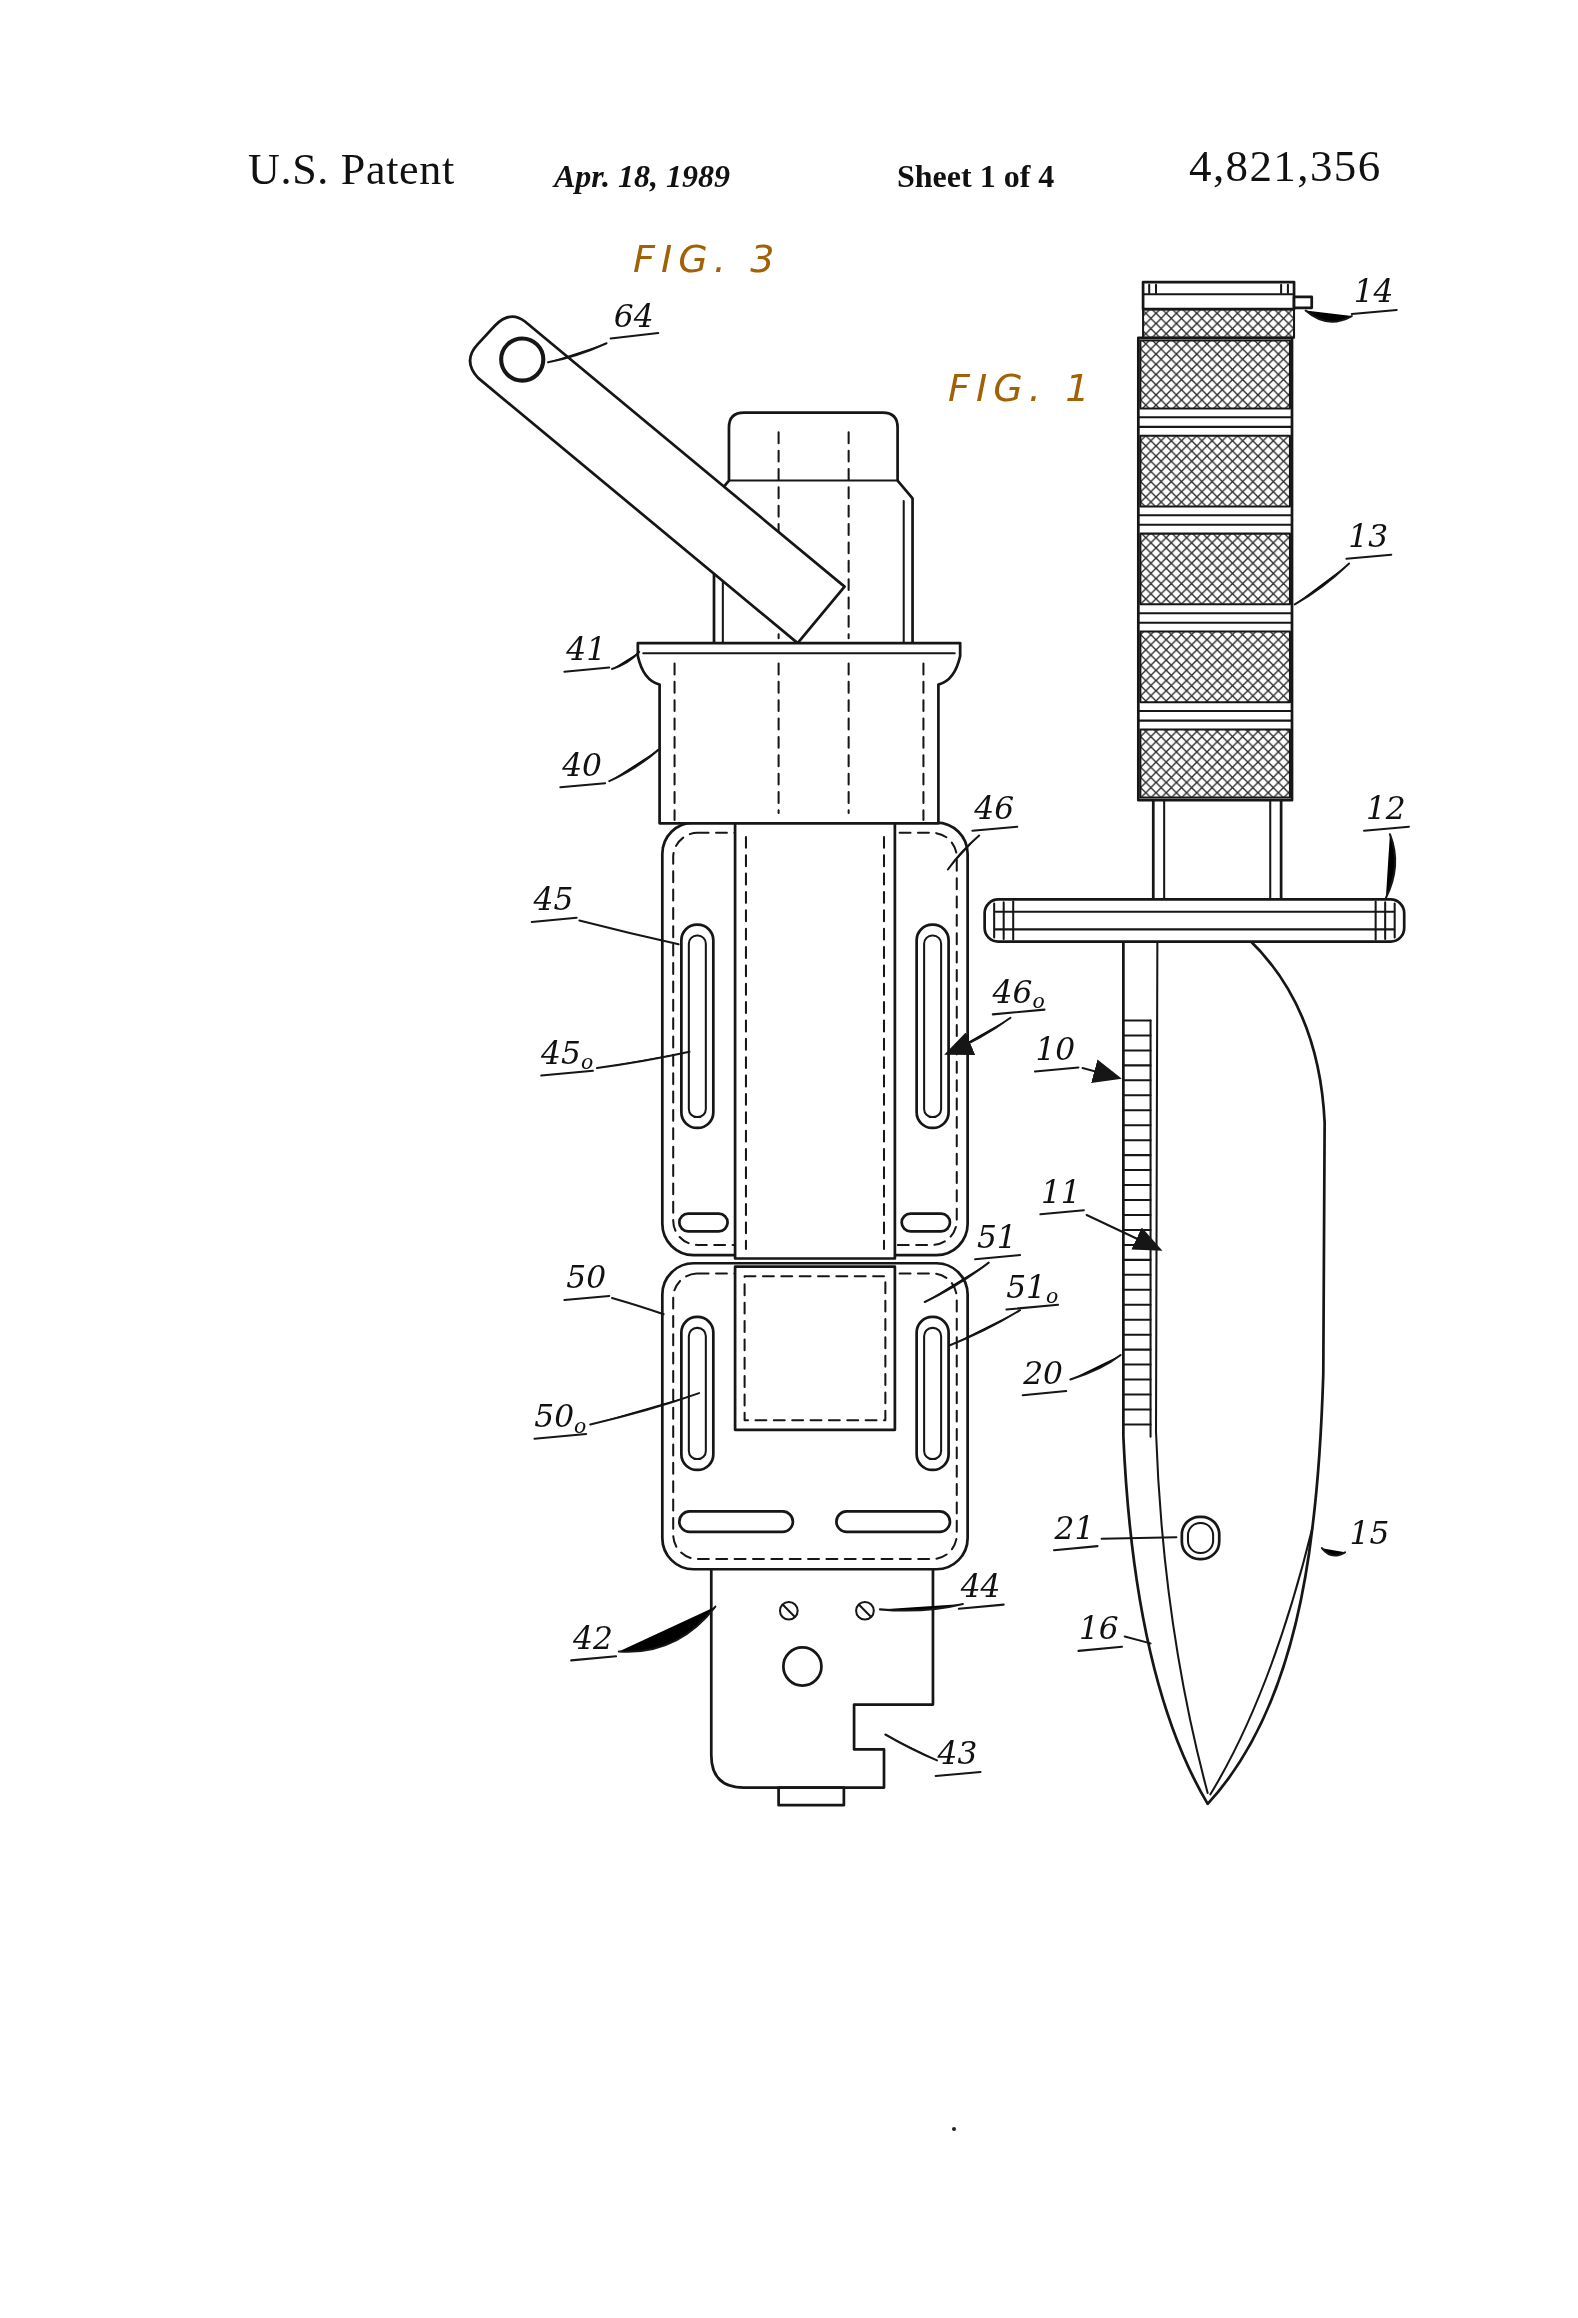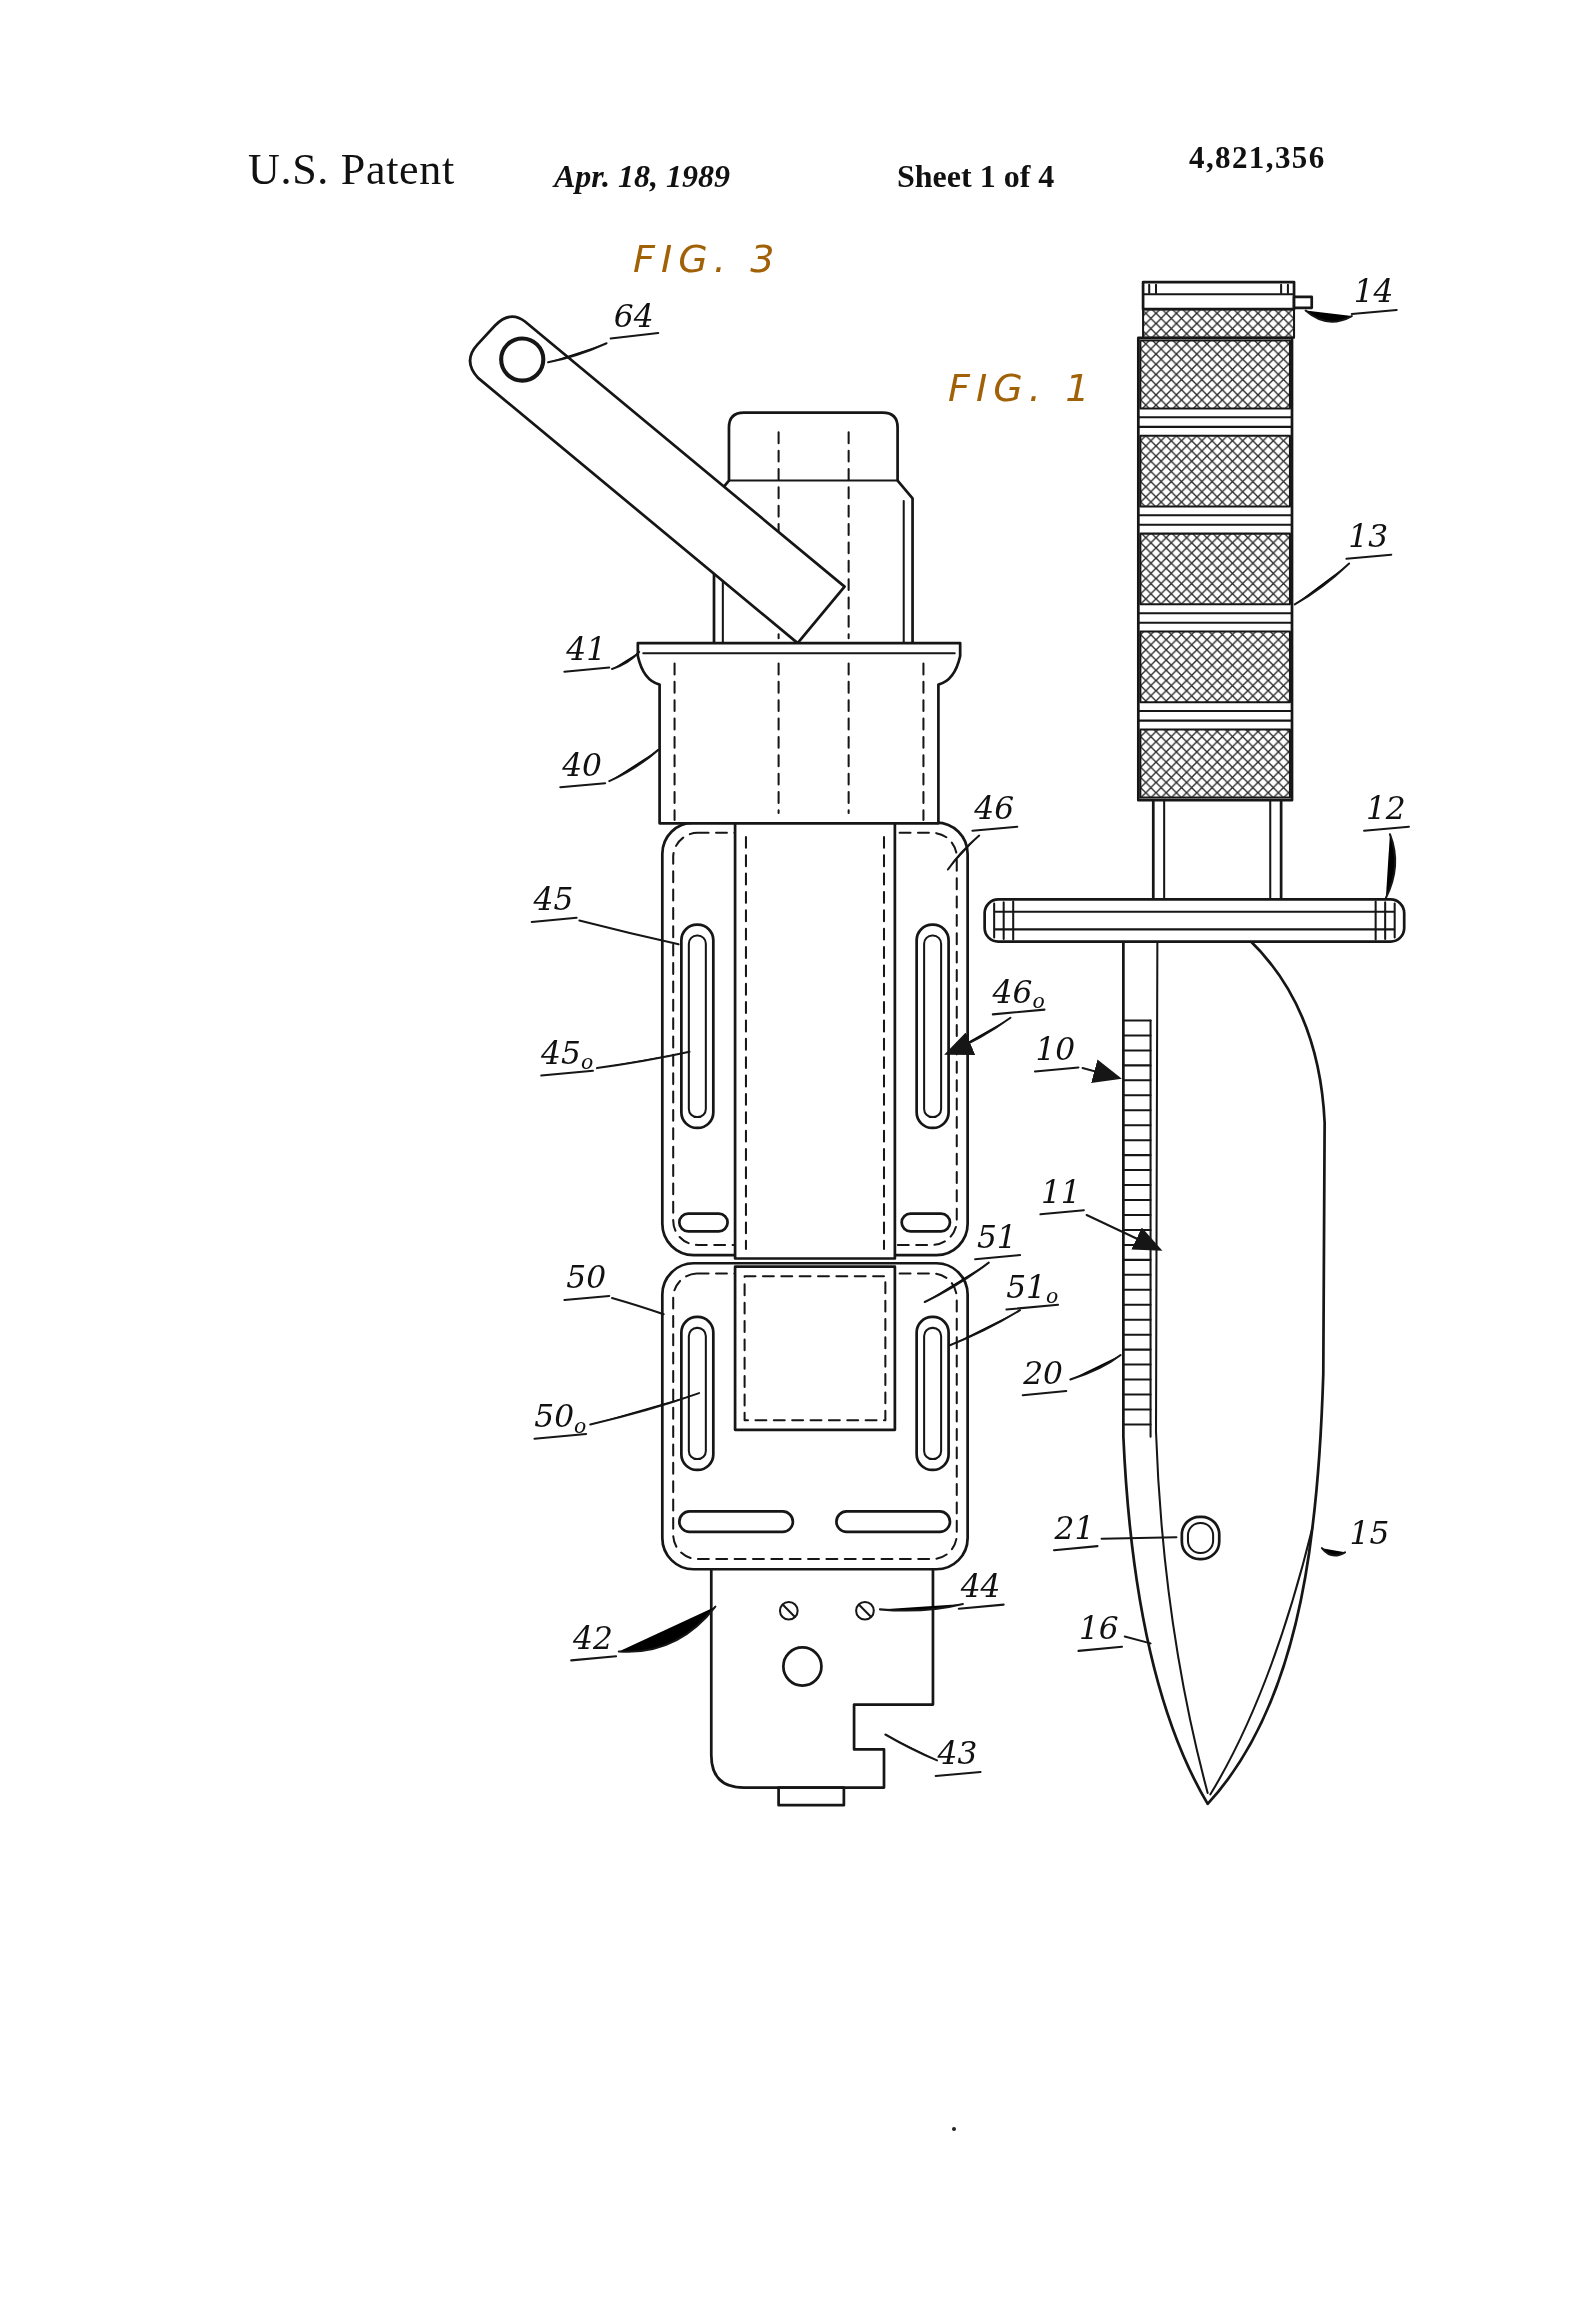--- a/index.html
+++ b/index.html
@@ -3,21 +3,21 @@
 <meta charset="utf-8">
 <style>
   html,body{margin:0;padding:0;}
   body{
     width:1578px;height:2319px;position:relative;background:#ffffff;
     font-family:"Liberation Serif", serif;color:#111;overflow:hidden;
   }
   .abs{position:absolute;}
   .hdr-title{font-weight:400;font-size:44px;letter-spacing:0.7px;}
   .hdr-mid{font-weight:700;font-size:32px;}
-  .hdr-num{font-weight:700;font-size:31px;letter-spacing:1.4px;}
+  .hdr-num{font-weight:400;font-size:45px;letter-spacing:1.4px;}
   .figlabel{font-family:"DejaVu Sans", sans-serif;font-style:italic;font-size:38px;letter-spacing:6.1px;color:#a16207;}
   svg.abs{overflow:visible;}
   .ln{stroke:#161616;stroke-width:4;fill:none;stroke-linecap:round;stroke-linejoin:round;}
   .thin{stroke-width:3;}
   .dash{stroke-dasharray:16 11;stroke-width:3;}
   .fillw{fill:#ffffff;}
   .lnp{stroke:#161616;stroke-width:3;stroke-linecap:round;stroke-linejoin:round;}
   .ref{font-family:"DejaVu Serif", serif;font-style:italic;font-size:46px;fill:#111;stroke:none;text-anchor:middle;}
   .sub{font-size:30px;}
   .stray{width:4.1px;height:4.1px;border-radius:50%;background:#222;}

